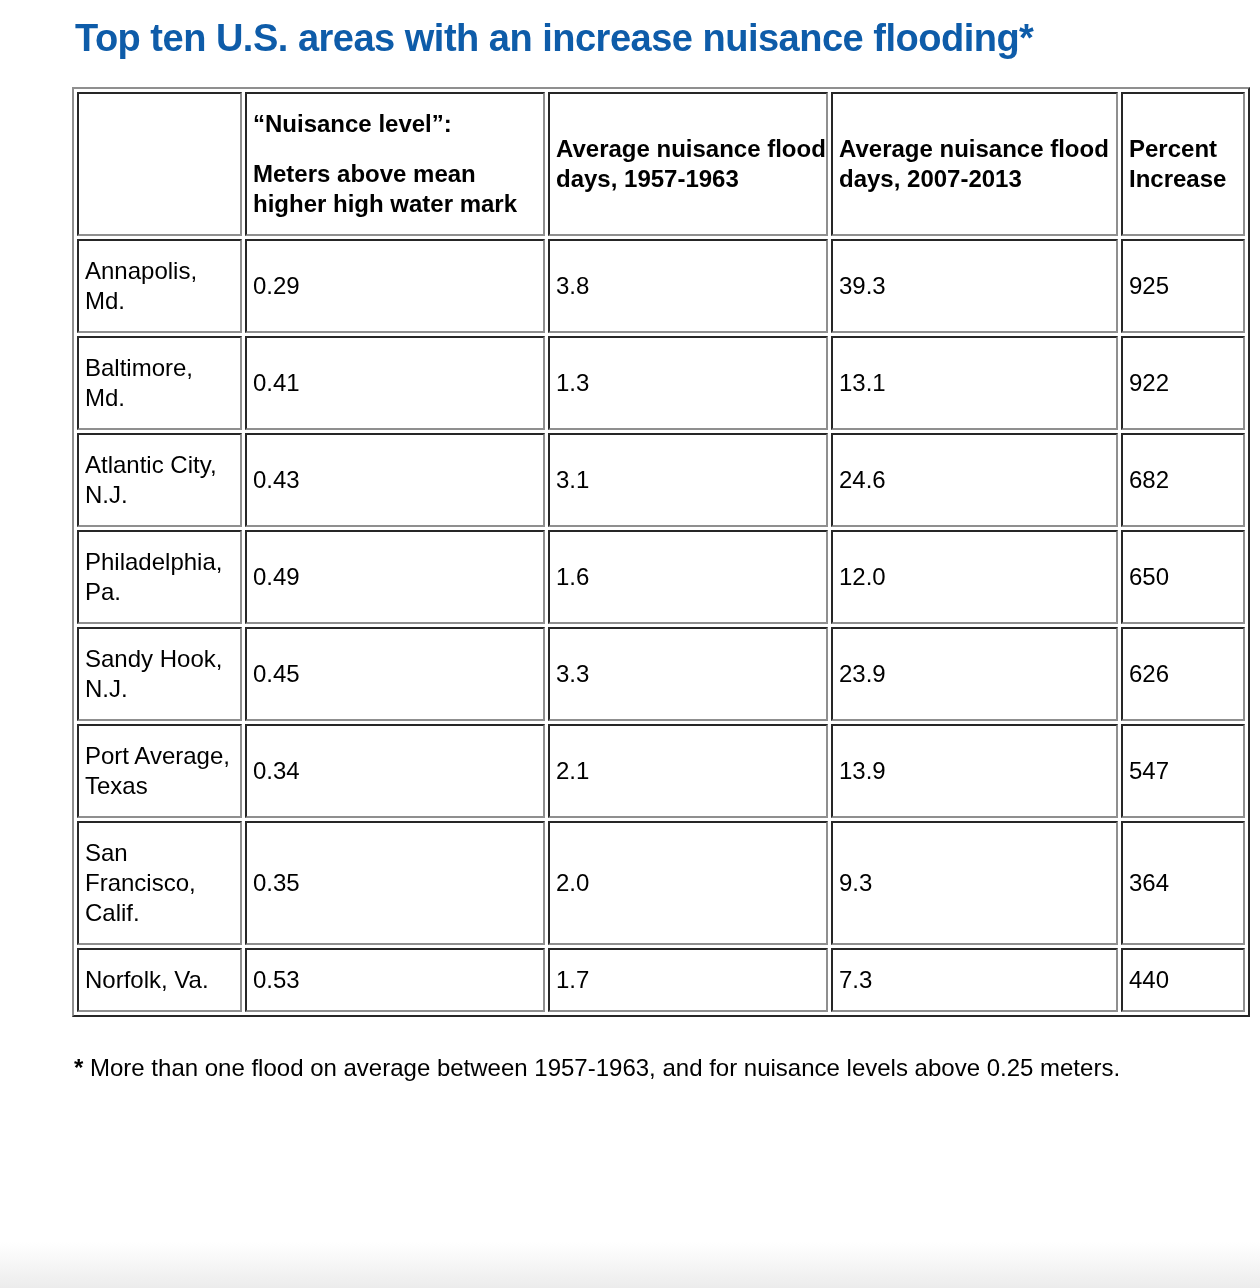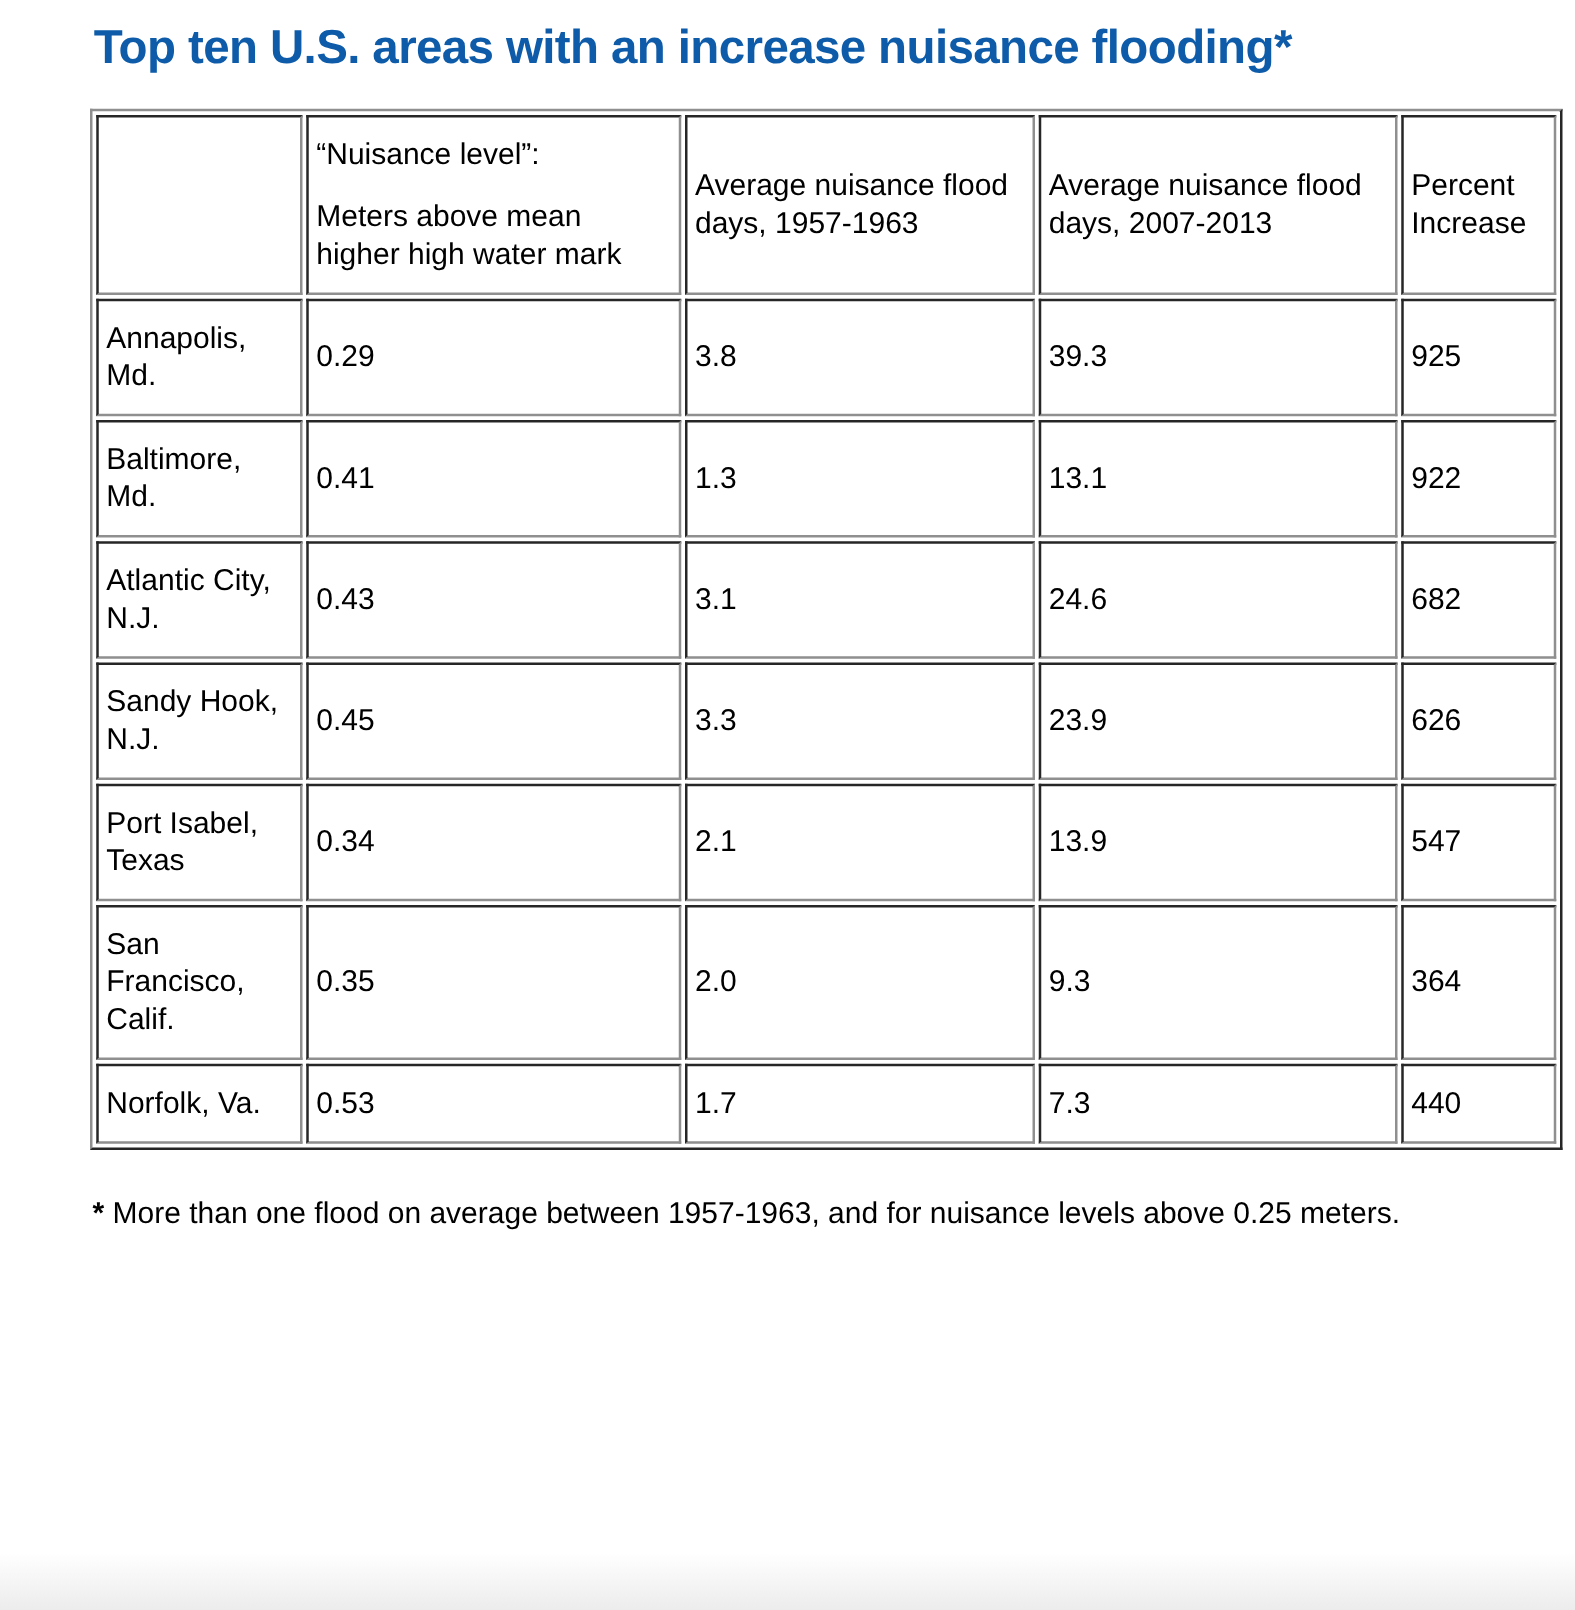--- a/index.html
+++ b/index.html
@@ -45,21 +45,21 @@
     padding: 15px 4px 15px 6px;
     font-size: 24px;
     line-height: 30px;
     vertical-align: middle;
     text-align: left;
     white-space: pre;          
     background: #ffffff;
     font-weight: normal;
   }
   table.flood-table th {
-    font-weight: normal;
+    font-weight: bold;
   }
   .area-cell {
     font-weight: bold;
   }
   .hdr-line2 {
     display: block;
     margin-top: 20px;
   }
   .footnote {
     margin: 36px 0 0 2px;
@@ -123,29 +123,37 @@
       </tr>
       <tr>
         <td class="area-cell">Atlantic City,
 N.J.</td>
         <td>0.43</td>
         <td>3.1</td>
         <td>24.6</td>
         <td>682</td>
       </tr>
       <tr>
+        <td class="area-cell">Philadelphia,
+Pa.</td>
+        <td>0.49</td>
+        <td>1.6</td>
+        <td>12.0</td>
+        <td>650</td>
+      </tr>
+      <tr>
         <td class="area-cell">Sandy Hook,
 N.J.</td>
         <td>0.45</td>
         <td>3.3</td>
         <td>23.9</td>
         <td>626</td>
       </tr>
       <tr>
-        <td class="area-cell">Port Isabel,
+        <td class="area-cell">Port Average,
 Texas</td>
         <td>0.34</td>
         <td>2.1</td>
         <td>13.9</td>
         <td>547</td>
       </tr>
       <tr>
         <td class="area-cell">San
 Francisco,
 Calif.</td>

